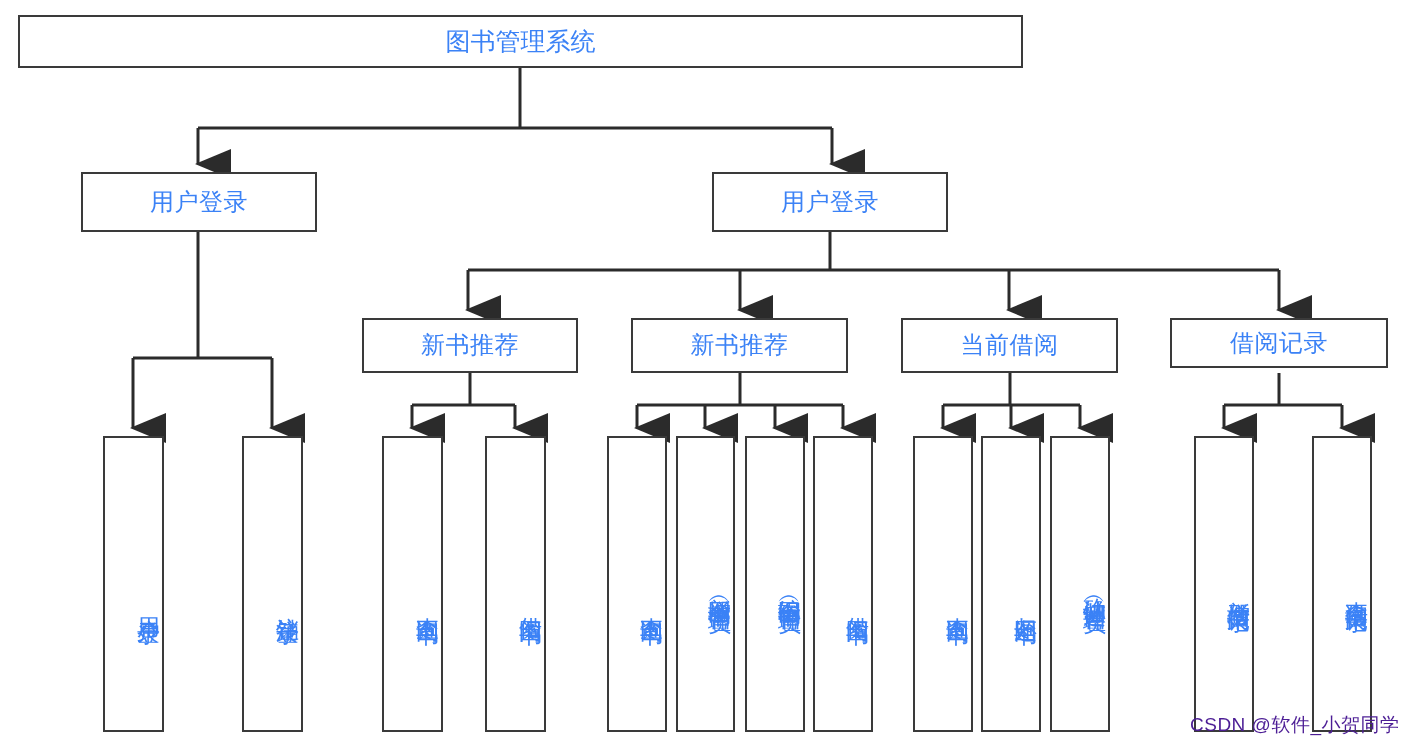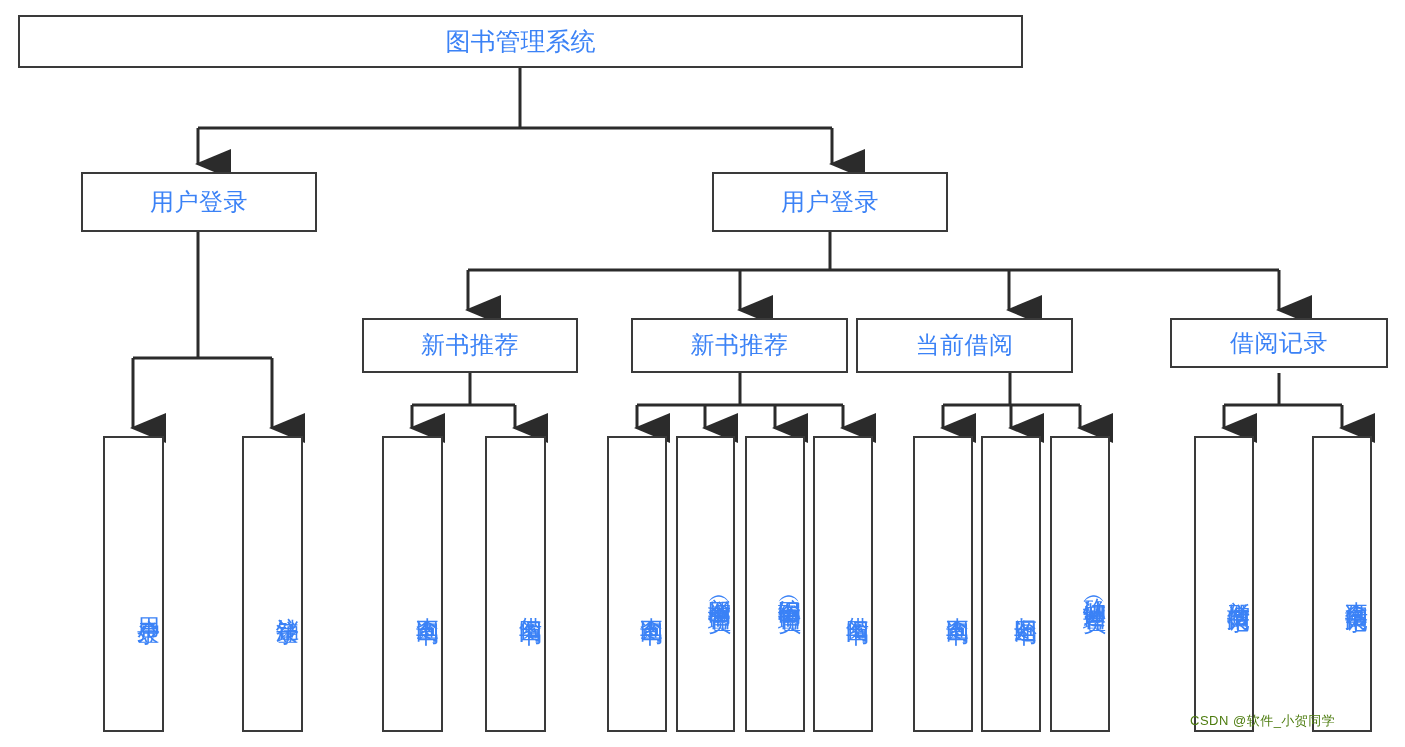--- a/index.html
+++ b/index.html
@@ -59,22 +59,22 @@
     display: block;
     margin-top: 36px;
   }
   .node.v.tall .vtext {
     margin-top: 8px;
   }
   .watermark {
     position: absolute;
     left: 1190px;
     top: 712px;
-    font-size: 13px;
-    color: #4d7c0f;
+    font-size: 19px;
+    color: #4c1d95;
     white-space: nowrap;
     letter-spacing: 0.5px;
   }
 </style>
 </head>
 <body>
 
 <div id="canvas">
 
   <svg id="wires" viewBox="0 0 1405 747">
@@ -160,21 +160,21 @@
   <div class="node h" style="left:712px; top:172px; width:236px; height:60px;">
     <span>用户登录</span>
   </div>
 
   <div class="node h" style="left:362px; top:318px; width:216px; height:55px;">
     <span>新书推荐</span>
   </div>
   <div class="node h" style="left:631px; top:318px; width:217px; height:55px;">
     <span>新书推荐</span>
   </div>
-  <div class="node h" style="left:856px; top:318px; width:217px; height:55px;">
+  <div class="node h" style="left:901px; top:318px; width:217px; height:55px;">
     <span>当前借阅</span>
   </div>
   <div class="node h" style="left:1170px; top:318px; width:218px; height:50px;">
     <span>借阅记录</span>
   </div>
 
   <div class="node v" style="left:103px; top:436px; width:61px; height:296px;">
     <span class="vtext">用户登录</span>
   </div>
   <div class="node v" style="left:242px; top:436px; width:61px; height:296px;">

